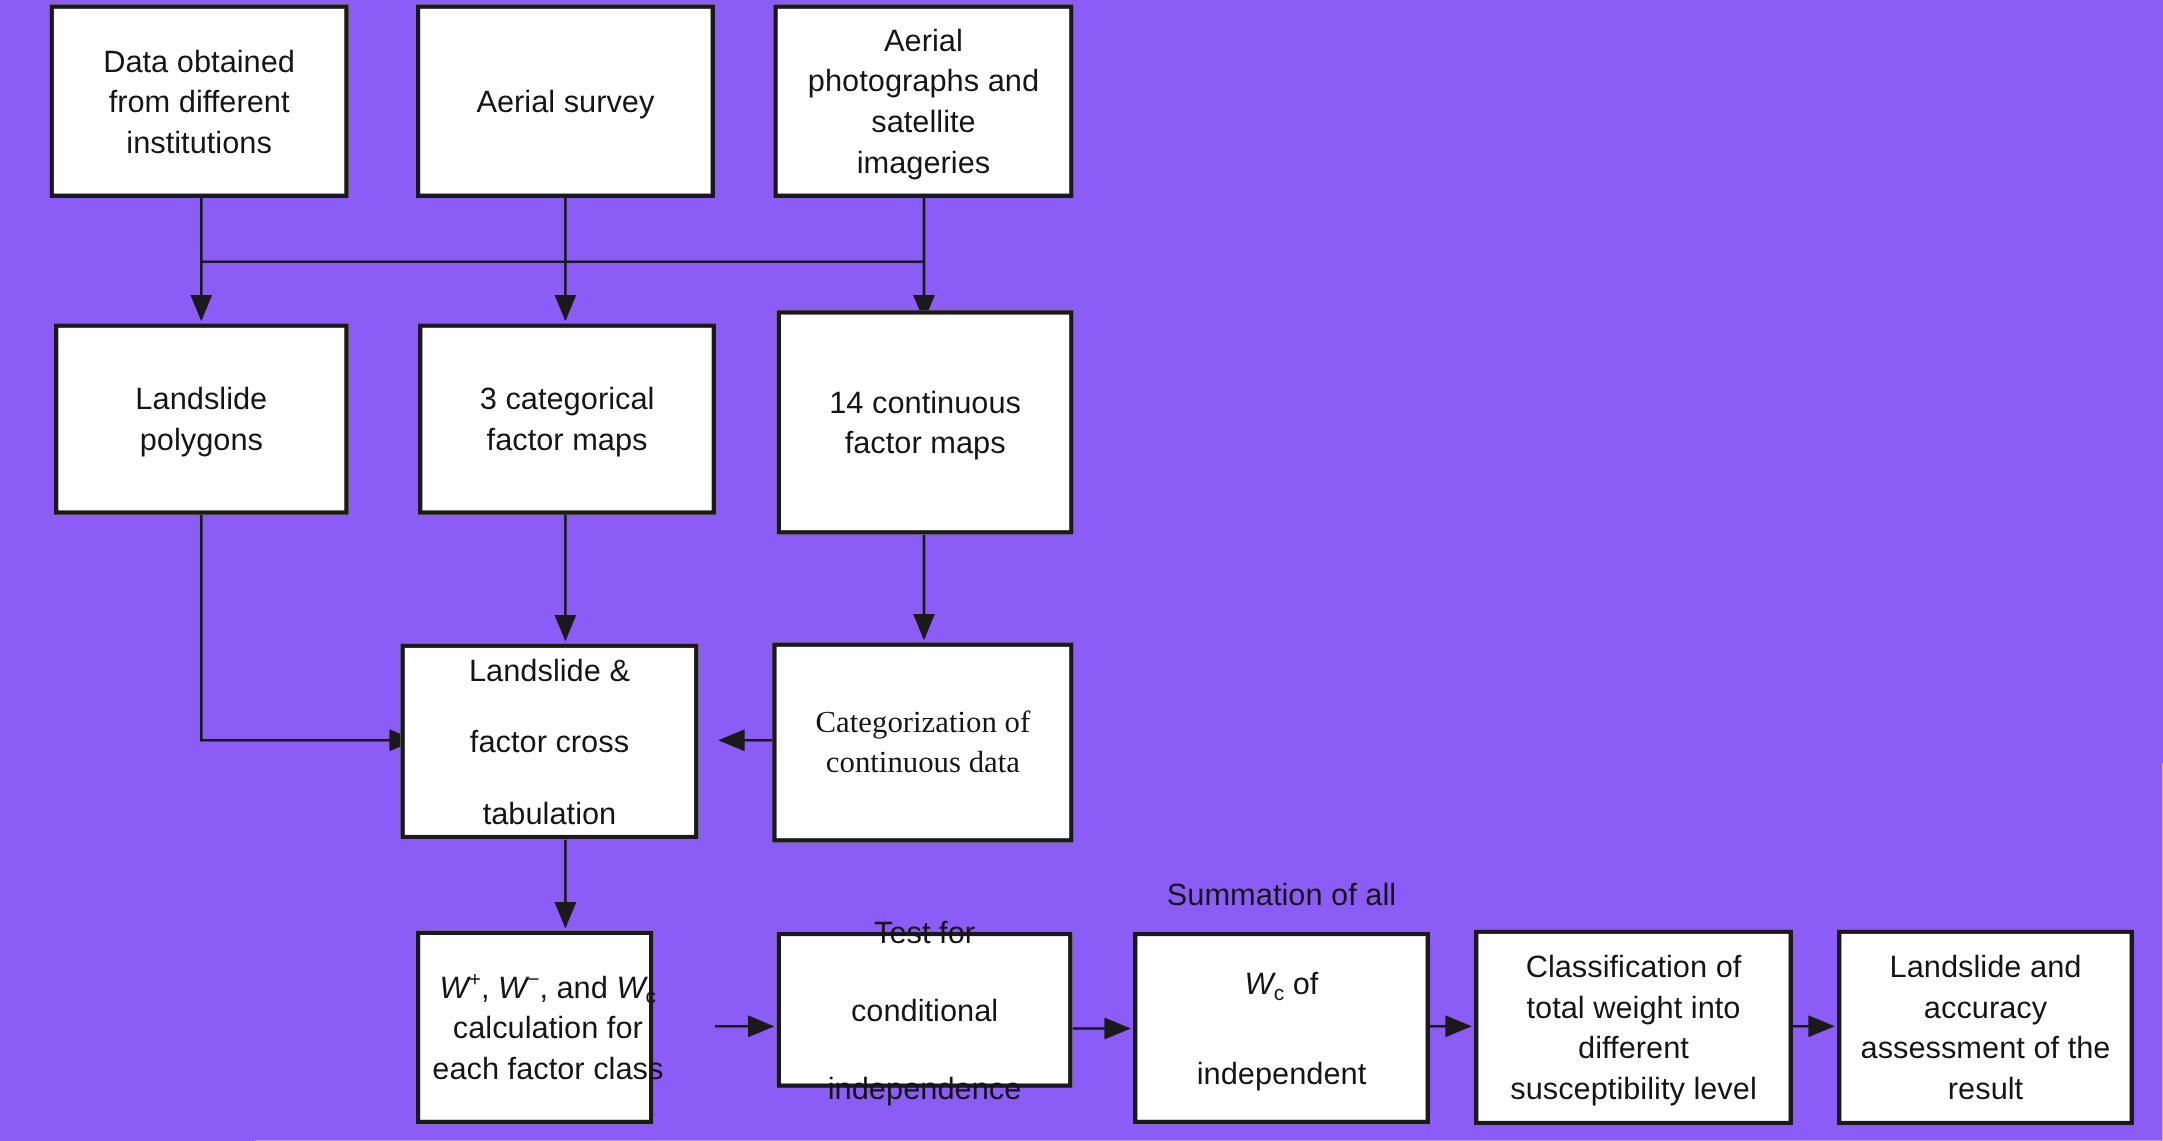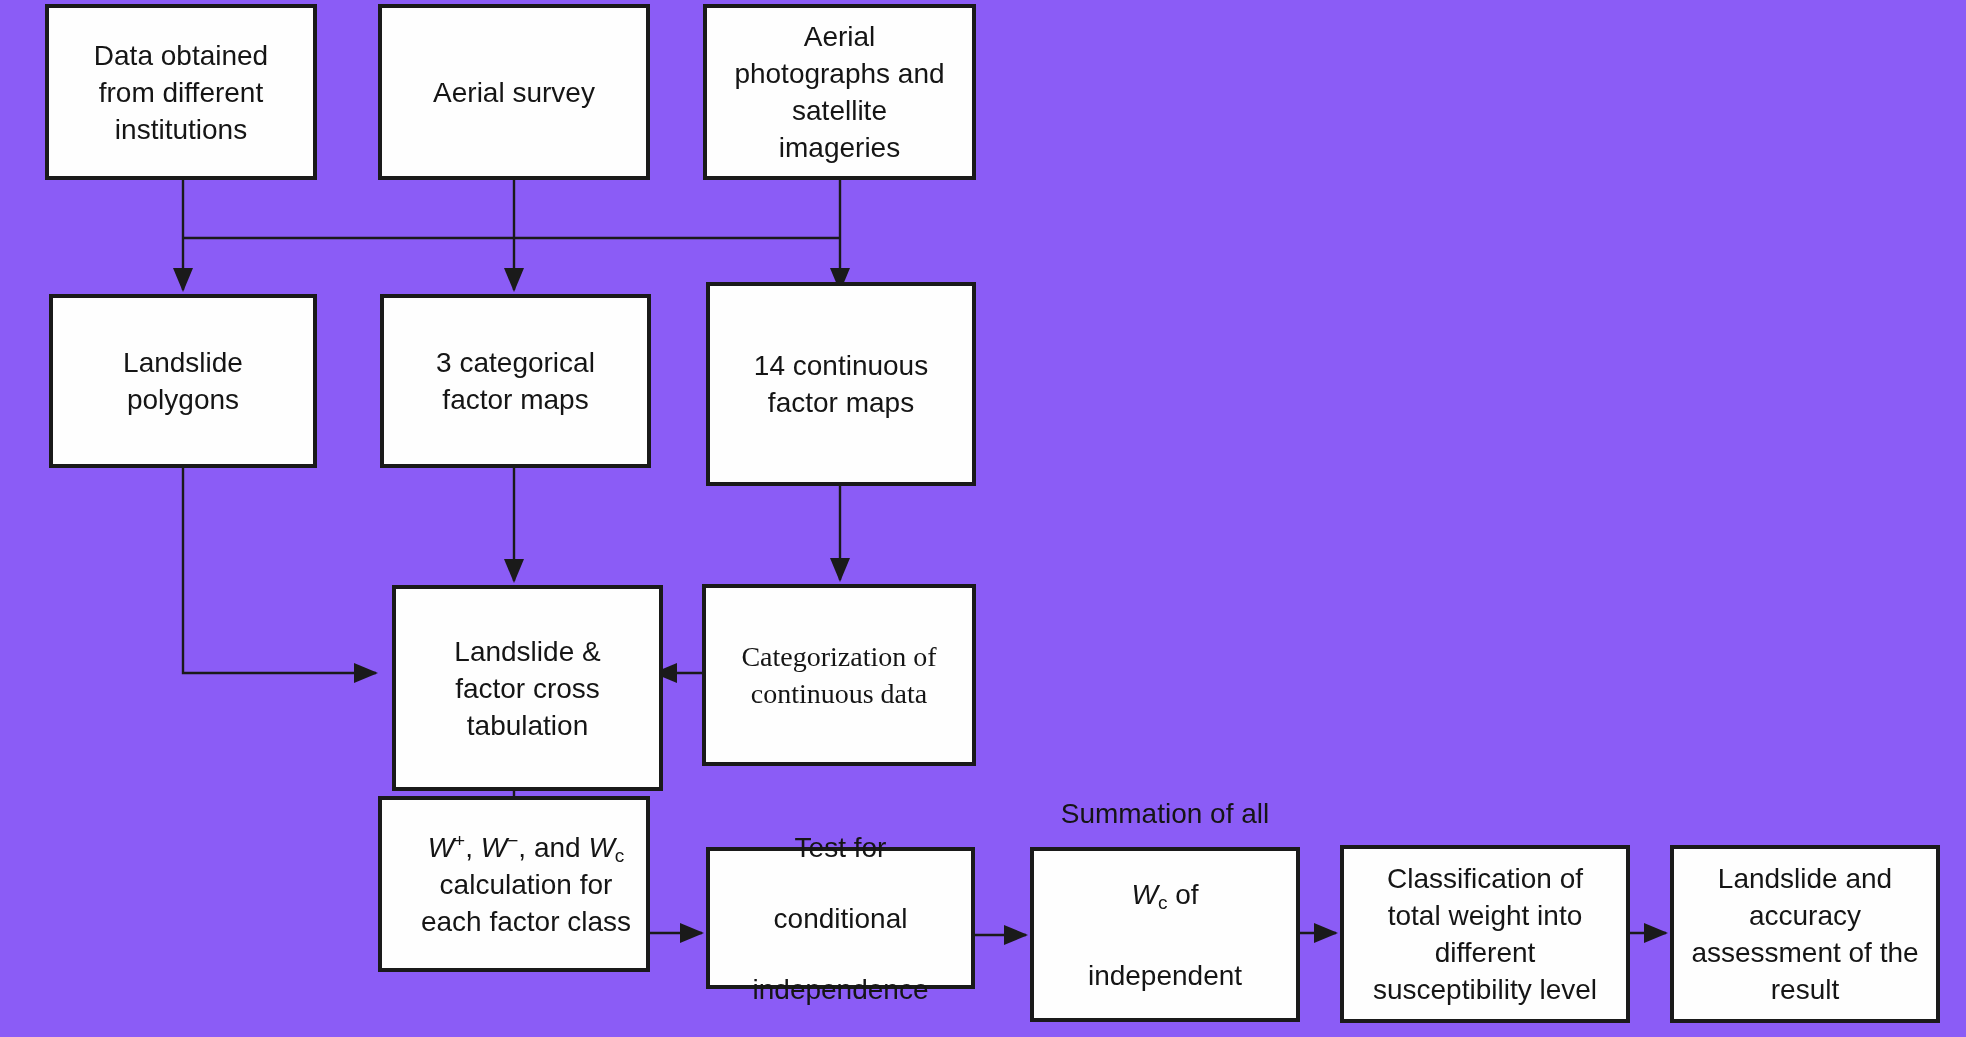--- a/index.html
+++ b/index.html
@@ -101,32 +101,32 @@
   <div class="box" style="left:380px; top:294px; width:271px; height:174px;">
     <div class="line">3 categorical</div>
     <div class="line">factor maps</div>
   </div>
 
   <div class="box" style="left:706px; top:282px; width:270px; height:204px;">
     <div class="line">14 continuous</div>
     <div class="line">factor maps</div>
   </div>
 
-  <div class="box" style="left:392px; top:585px; width:271px; height:206px;">
+  <div class="box" style="left:364px; top:585px; width:271px; height:178px;gap:28px;">
     <div class="line">Landslide &amp;</div>
     <div class="line">factor cross</div>
     <div class="line">tabulation</div>
   </div>
 
   <div class="box" style="left:702px; top:584px; width:274px; height:182px;font-family:Liberation Serif, serif;">
     <div class="line">Categorization of</div>
     <div class="line">continuous data</div>
   </div>
 
-  <div class="box" style="left:378px; top:796px; width:272px; height:176px;padding-left:24px;">
+  <div class="box" style="left:378px; top:846px; width:216px; height:176px;padding-left:24px;">
     <div class="line"><span class="it">W</span><sup>+</sup><span>, </span><span class="it">W</span><sup>−</sup><span>, and </span><span class="it">W</span><sub>c</sub></div>
     <div class="line">calculation for</div>
     <div class="line">each factor class</div>
   </div>
 
   <div class="box" style="left:706px; top:847px; width:269px; height:142px;gap:34px;">
     <div class="line">Test for</div>
     <div class="line">conditional</div>
     <div class="line">independence</div>
   </div>

